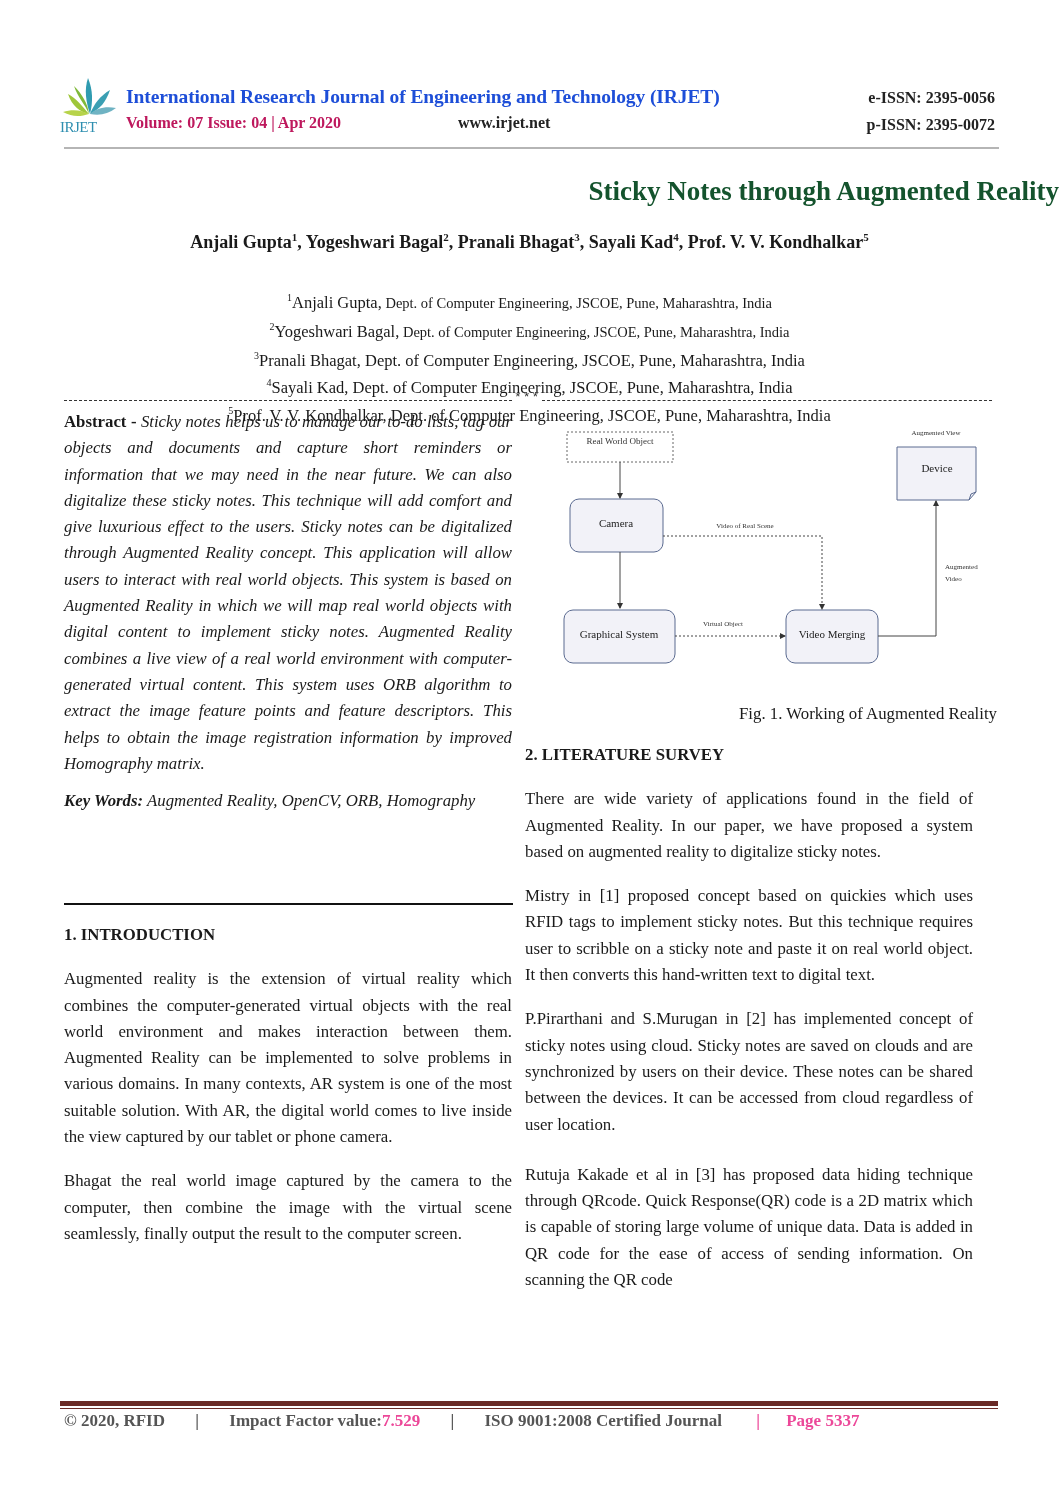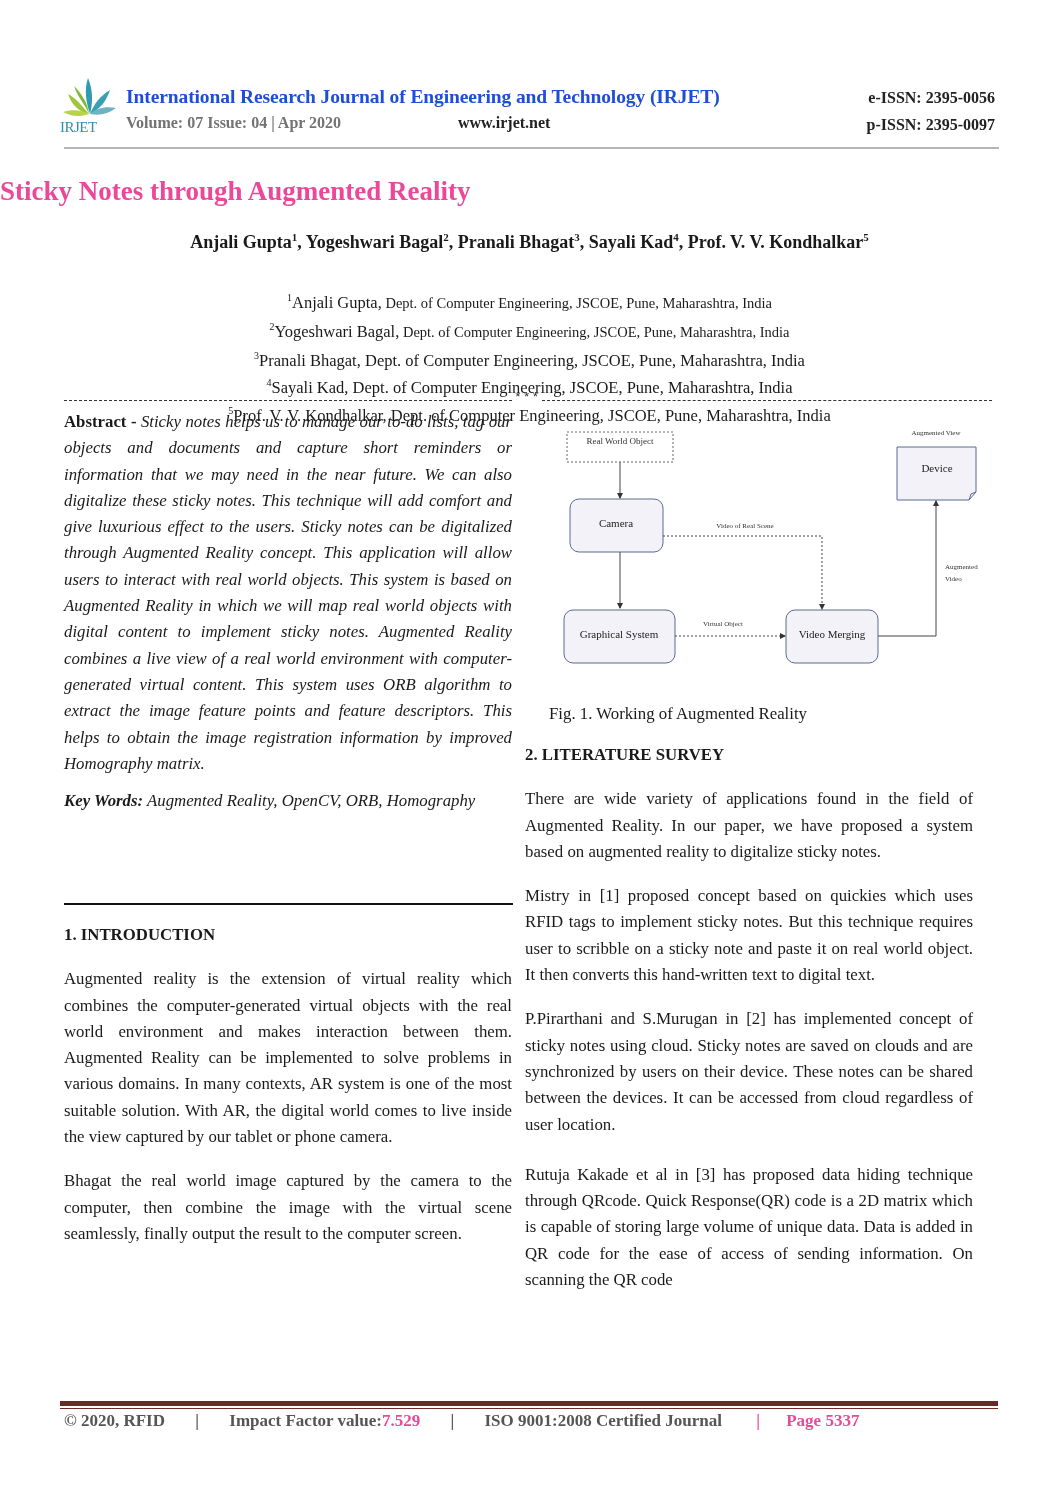--- a/index.html
+++ b/index.html
@@ -3,27 +3,27 @@
 <meta charset="utf-8">
 <style>
   html, body { margin: 0; padding: 0; background: #ffffff; }
   body { width: 1059px; height: 1497px; position: relative; overflow: hidden;
          font-family: "Liberation Serif", "DejaVu Serif", serif; color: #1a1a1a; }
   .abs { position: absolute; }
 
   
   .logo { left: 60px; top: 76px; width: 60px; height: 62px; }
   .journal-title { left: 126px; top: 86px; font-size: 19.5px; font-weight: bold; color: #1d4ed8; letter-spacing: -0.1px; white-space: nowrap; font-family: "Liberation Serif", serif; }
-  .vol { left: 126px; top: 114px; font-size: 16px; font-weight: bold; color: #737373; white-space: nowrap; font-family: Liberation Serif, serif; }
+  .vol { left: 126px; top: 114px; font-size: 16px; font-weight: bold; color: #be185d; white-space: nowrap; font-family: Liberation Serif, serif; }
   .web { left: 458px; top: 114px; font-size: 16px; font-weight: bold; color: #222; }
   .eissn { right: 64px; top: 89px; font-size: 16px; font-weight: bold; color: #222; }
   .pissn { right: 64px; top: 116px; font-size: 16px; font-weight: bold; color: #222; }
   .head-rule { left: 64px; top: 147px; width: 935px; height: 2px; background: #b5b5b5; }
 
-  .title { left: 0; width: 1059px; top: 176px; text-align: left; font-size: 27px; font-weight: bold; color: #ec4899; }
+  .title { left: 0; width: 1059px; top: 176px; text-align: right; font-size: 27px; font-weight: bold; color: #14532d; }
   .authors { left: 0; width: 1059px; top: 231px; text-align: center; font-size: 18px; font-weight: bold; }
   .authors sup { font-size: 11px; }
   .affils { left: 0; width: 1059px; top: 286px; text-align: center; font-size: 16.5px; line-height: 23.3px; }
   .affils sup { font-size: 10px; }
   .affils .small { font-size: 14.5px; }
   .dash-rule { left: 64px; top: 392px; width: 928px; height: 14px; overflow: hidden; font-size: 13px; letter-spacing: 0.9px; white-space: nowrap; color: #333; font-family: "Liberation Mono", monospace; }
   .dash-rule .line { position: absolute; top: 8px; height: 0; border-top: 1.4px dashed #333; }
 
   
   .col { width: 448px; font-size: 16.8px; line-height: 26.3px; text-align: justify; }
@@ -31,21 +31,21 @@
   .right { left: 525px; }
   p { margin: 0; }
   .abs-text { font-style: italic; }
   .abs-label { font-style: normal; font-weight: bold; }
   .kw-label { font-weight: bold; font-style: italic; }
   .sec-rule { left: 64px; top: 903px; width: 449px; height: 2px; background: #111; }
   .heading { font-weight: bold; font-size: 16.8px; }
 
   
   .diagram { left: 560px; top: 418px; width: 432px; height: 264px; }
-  .caption { left: 549px; width: 448px; top: 704px; text-align: left; font-size: 16.8px; font-family: Liberation Serif, serif; }
+  .caption { left: 549px; width: 448px; top: 704px; text-align: right; font-size: 16.8px; font-family: Liberation Serif, serif; }
 
   
   .foot-rule1 { left: 60px; top: 1401px; width: 938px; height: 5px; background: #6a2a26; }
   .foot-rule2 { left: 60px; top: 1408px; width: 938px; height: 1px; background: #6a2a26; }
   .footer { left: 64px; top: 1411px; font-size: 17px; font-weight: bold; color: #555; white-space: nowrap; }
   .footer span { display: inline-block; }
   .footer .dark { color: #ec4899; }
 </style>
 </head>
 <body>
@@ -58,21 +58,21 @@
     <path d="M29 38 C22 30 16 22 8 18 C12 30 20 36 29 38Z" fill="#9fc63a"></path>
     <path d="M29 38 C22 34 12 33 3 36 C12 41 20 41 29 38Z" fill="#b7d34a"></path>
     <path d="M29 38 C25 28 18 22 14 10 C22 18 28 28 29 38Z" fill="#7fb93a"></path>
   </svg>
   <div style="position:absolute;left:0;top:43px;font-size:15px;color:#2f8fb0;font-family:'Liberation Serif',serif;letter-spacing:-0.5px;">IRJET</div>
 </div>
 <div class="abs journal-title">International Research Journal of Engineering and Technology (IRJET)</div>
 <div class="abs vol">Volume: 07 Issue: 04 | Apr 2020</div>
 <div class="abs web">www.irjet.net</div>
 <div class="abs eissn">e-ISSN: 2395-0056</div>
-<div class="abs pissn">p-ISSN: 2395-0097</div>
+<div class="abs pissn">p-ISSN: 2395-0072</div>
 <div class="abs head-rule"></div>
 
 <div class="abs title">Sticky Notes through Augmented Reality</div>
 <div class="abs authors">
   <span>Anjali Gupta</span><sup>1</sup>,
   <span>Yogeshwari Bagal</span><sup>2</sup>,
   <span>Pranali Bhagat</span><sup>3</sup>,
   <span>Sayali Kad</span><sup>4</sup>,
   <span>Prof. V. V. Kondhalkar</span><sup>5</sup>
 </div>

